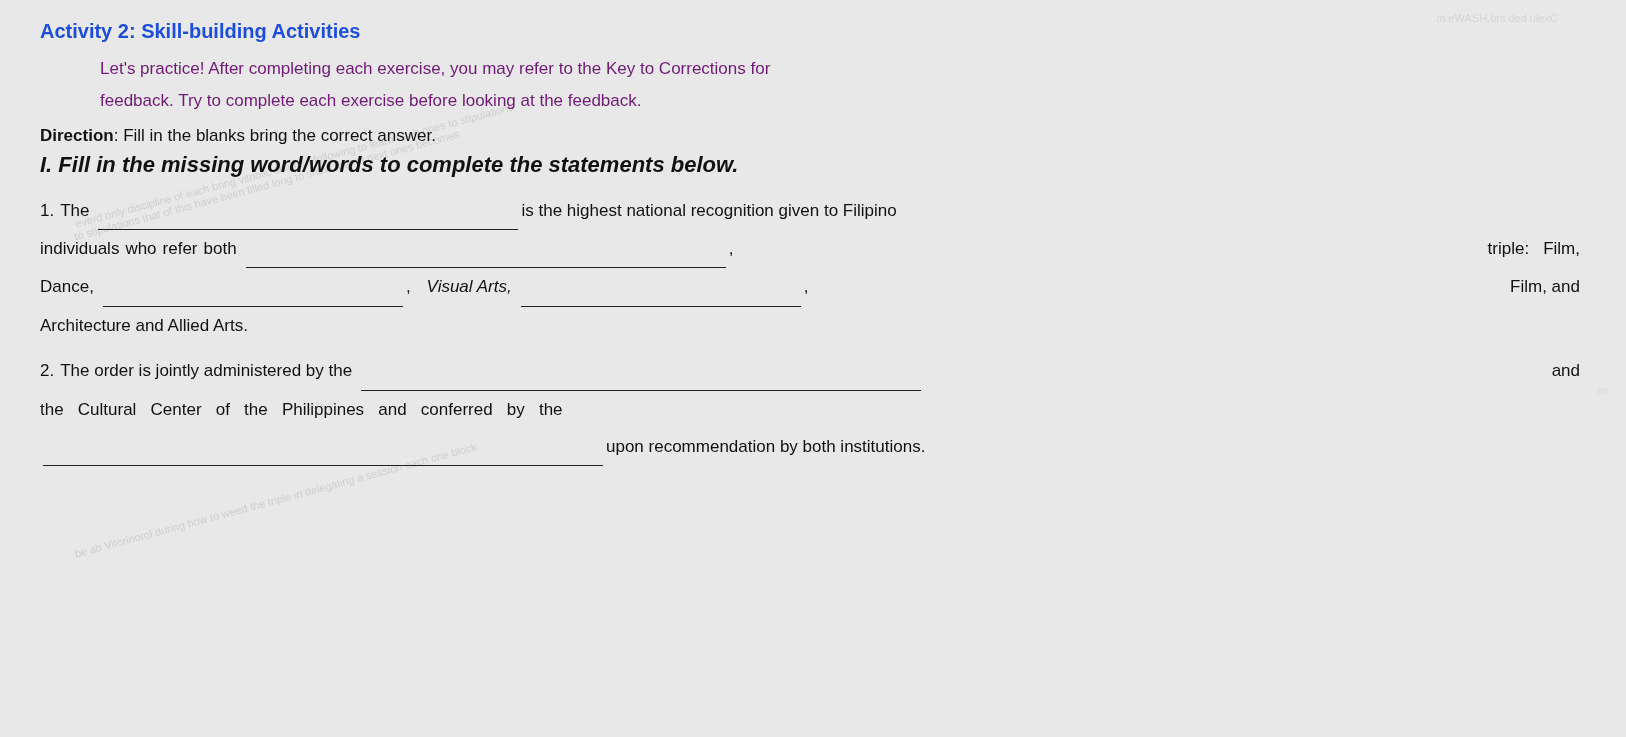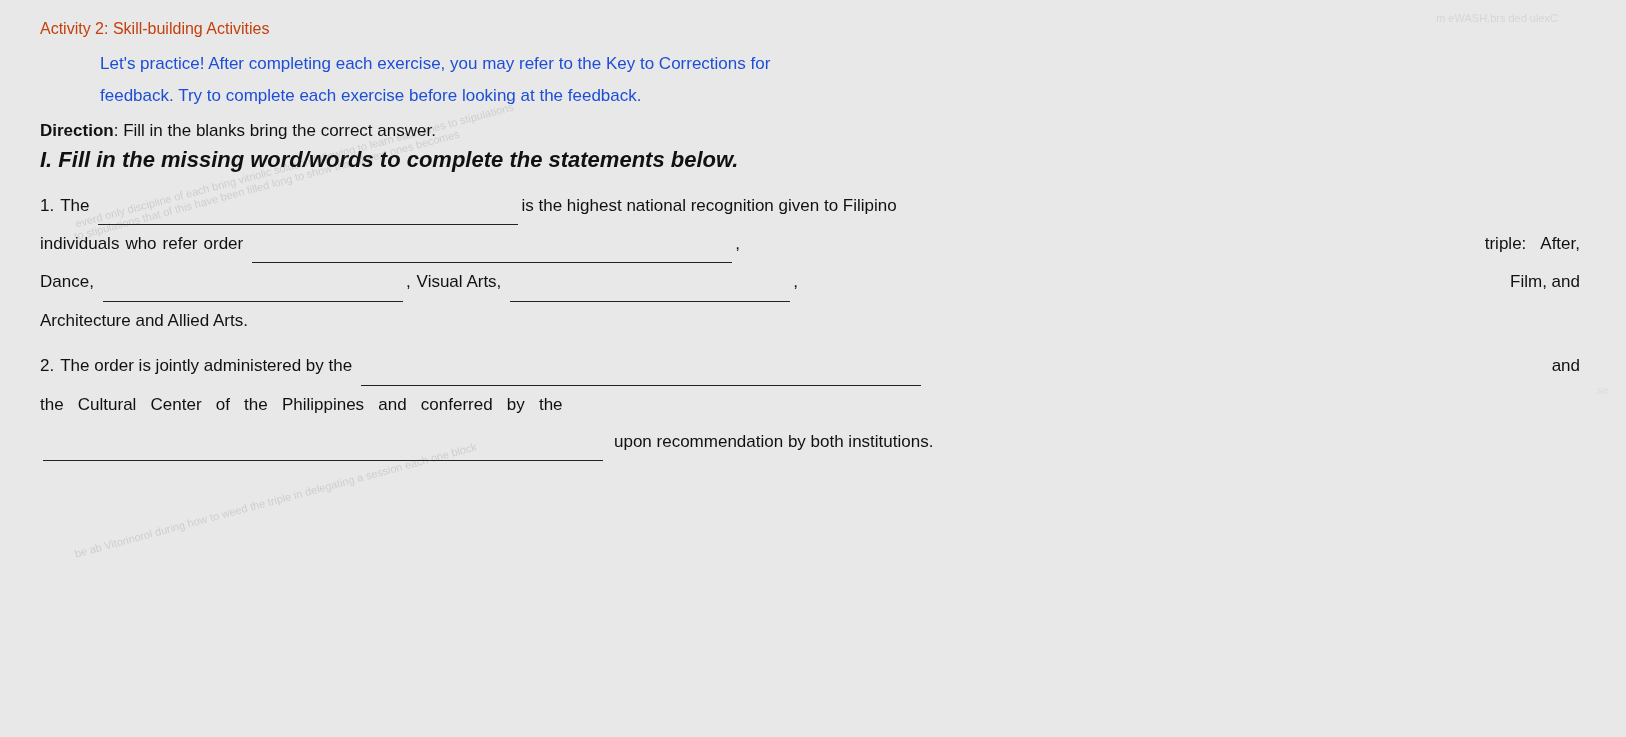--- a/index.html
+++ b/index.html
@@ -40,29 +40,29 @@
       padding: 2px 8px;
       line-height: 1.6;
     }
 
     .content {
       position: relative;
       z-index: 1;
     }
 
     .activity-title {
-      font-size: 16px;
-      font-weight: normal;
+      font-size: 20px;
+      font-weight: bold;
       margin-bottom: 10px;
-      color: #c2410c;
+      color: #1d4ed8;
     }
 
     .intro-text {
       font-size: 17px;
-      color: #1d4ed8;
+      color: #701a75;
       line-height: 1.9;
       margin-left: 60px;
       margin-bottom: 4px;
       text-align: justify;
     }
 
     .direction-text {
       font-size: 17px;
       color: #111;
       margin-top: 8px;
@@ -151,33 +151,33 @@
         <span class="word">1.</span>
         <span class="word">The</span>
         <span class="inline-blank blank-very-long" style="min-width:420px;">&nbsp;</span>
         <span class="word">is the highest national recognition given to Filipino</span>
       </div>
 
       <div class="row">
         <span class="word">individuals</span>
         <span class="word">who</span>
         <span class="word">refer</span>
-        <span class="word">order</span>
+        <span class="word">both</span>
         <span class="inline-blank" style="min-width:480px;">&nbsp;</span>
         <span class="word">,</span>
         <span style="flex:1"></span>
         <span class="word" style="margin-left:40px;">triple:</span>
-        <span class="word" style="margin-left:8px;">After,</span>
+        <span class="word" style="margin-left:8px;">Film,</span>
       </div>
 
       <div class="row">
         <span class="word">Dance,</span>
         <span class="inline-blank" style="min-width:300px;">&nbsp;</span>
         <span class="word">,</span>
-        <span class="word" style="">Visual  Arts,</span>
+        <span class="word" style="margin-left:10px;font-style:italic;">Visual  Arts,</span>
         <span class="inline-blank" style="min-width:280px;">&nbsp;</span>
         <span class="word">,</span>
         <span style="flex:1"></span>
         <span class="word" style="margin-left:20px;">Film,  and</span>
       </div>
 
       <div class="row">
         <span>Architecture and Allied Arts.</span>
       </div>
     </div>
@@ -191,19 +191,19 @@
         <span style="flex:1"></span>
         <span class="word">and</span>
       </div>
 
       <div class="row">
         <span>the&nbsp;&nbsp;&nbsp;Cultural&nbsp;&nbsp;&nbsp;Center&nbsp;&nbsp;&nbsp;of&nbsp;&nbsp;&nbsp;the&nbsp;&nbsp;&nbsp;Philippines&nbsp;&nbsp;&nbsp;and&nbsp;&nbsp;&nbsp;conferred&nbsp;&nbsp;&nbsp;by&nbsp;&nbsp;&nbsp;the</span>
       </div>
 
       <div class="row">
         <span class="inline-blank" style="min-width:560px;">&nbsp;</span>
-        <span class="word" style="margin-left: 8px;">upon recommendation by both institutions.</span>
+        <span class="word" style="margin-left: 0;">upon recommendation by both institutions.</span>
       </div>
     </div>
 
   </div>
 
 </div>
 
 </body></html>

